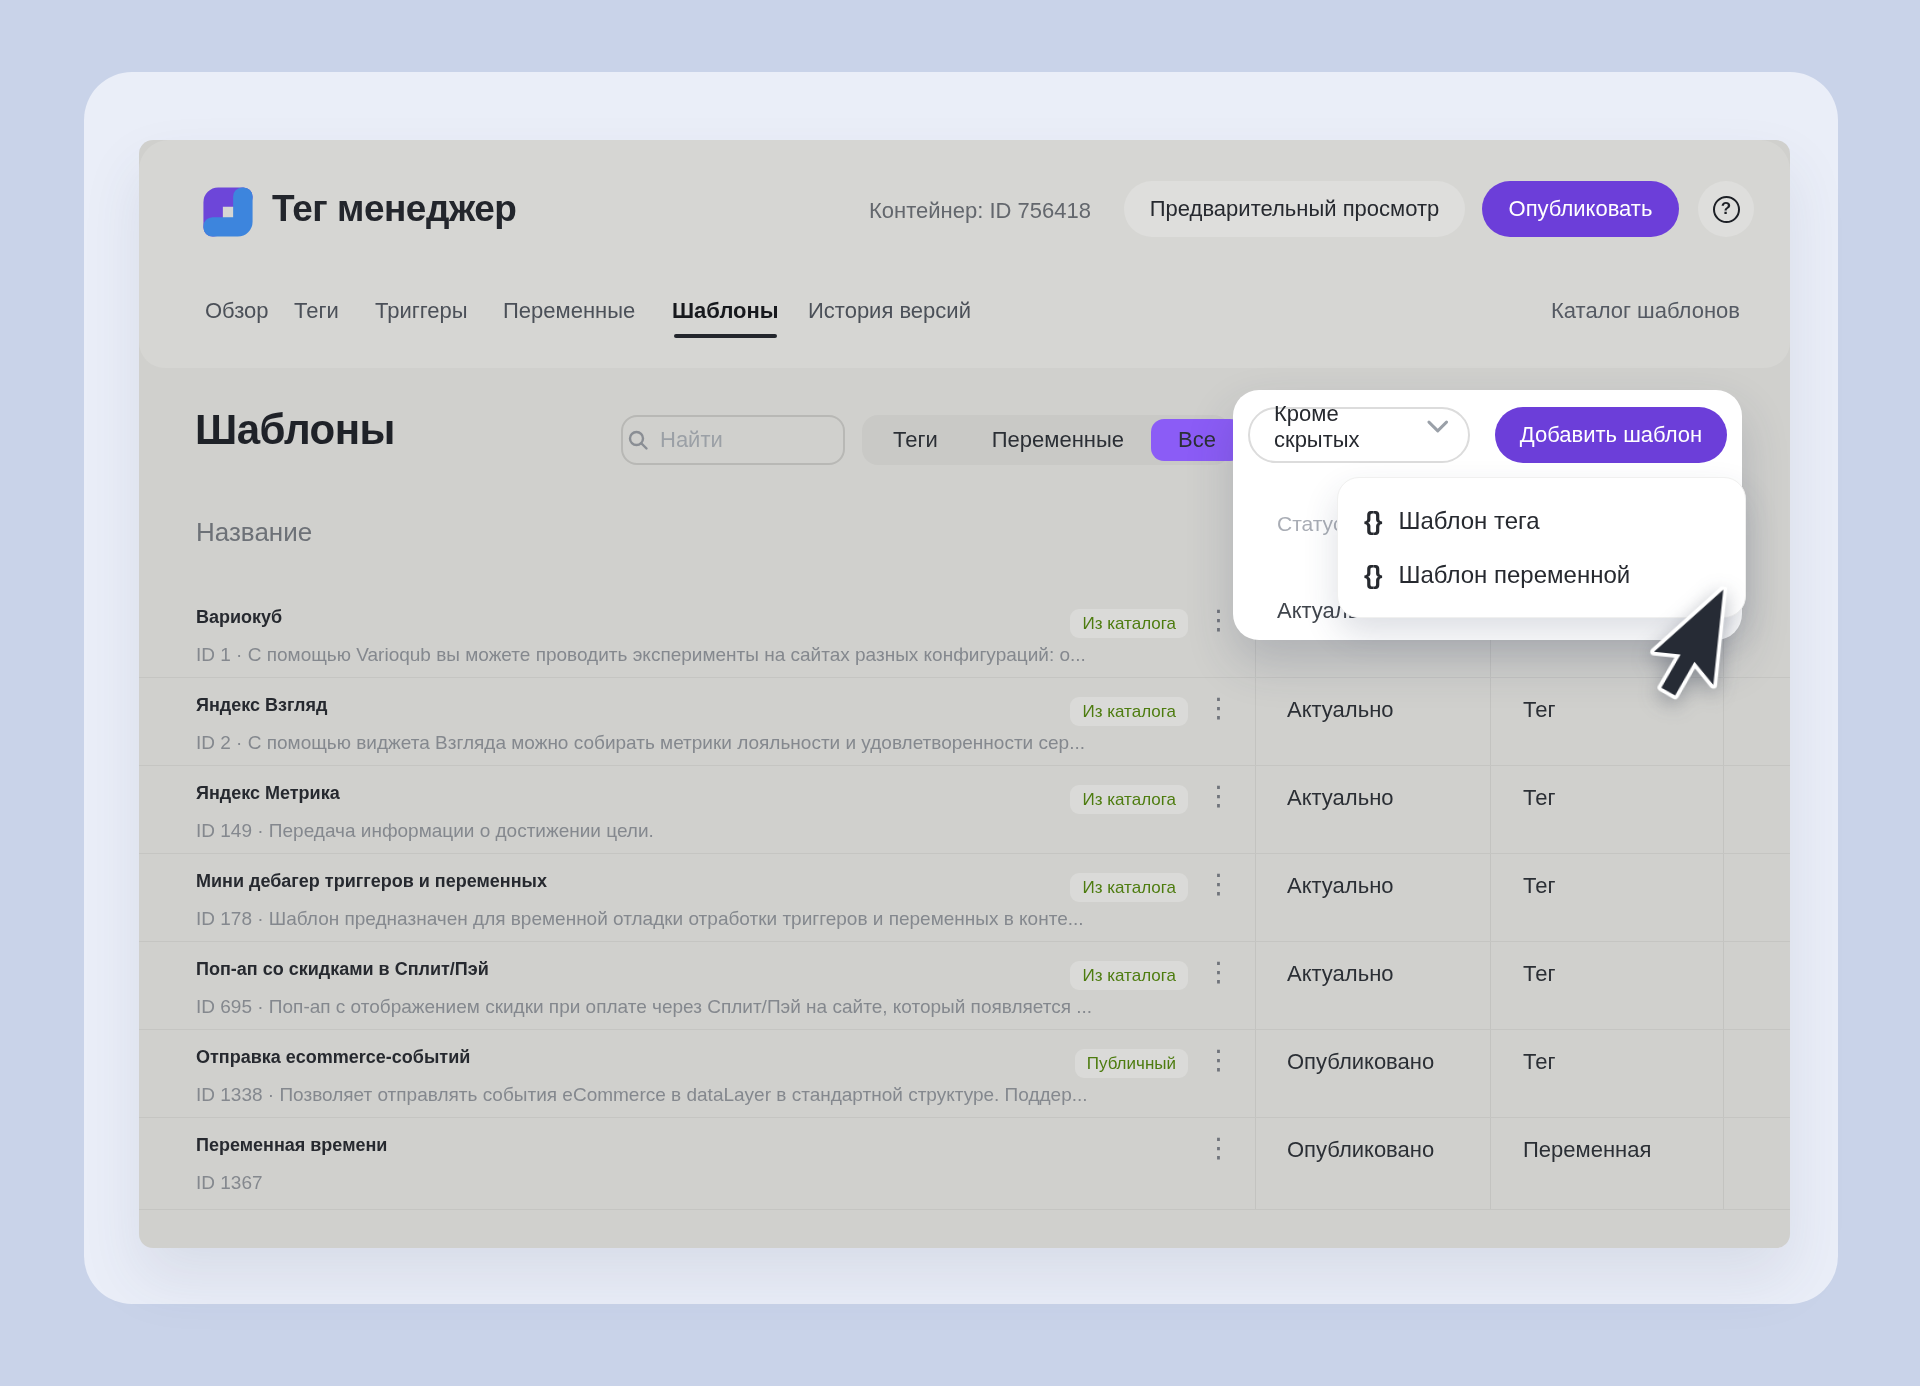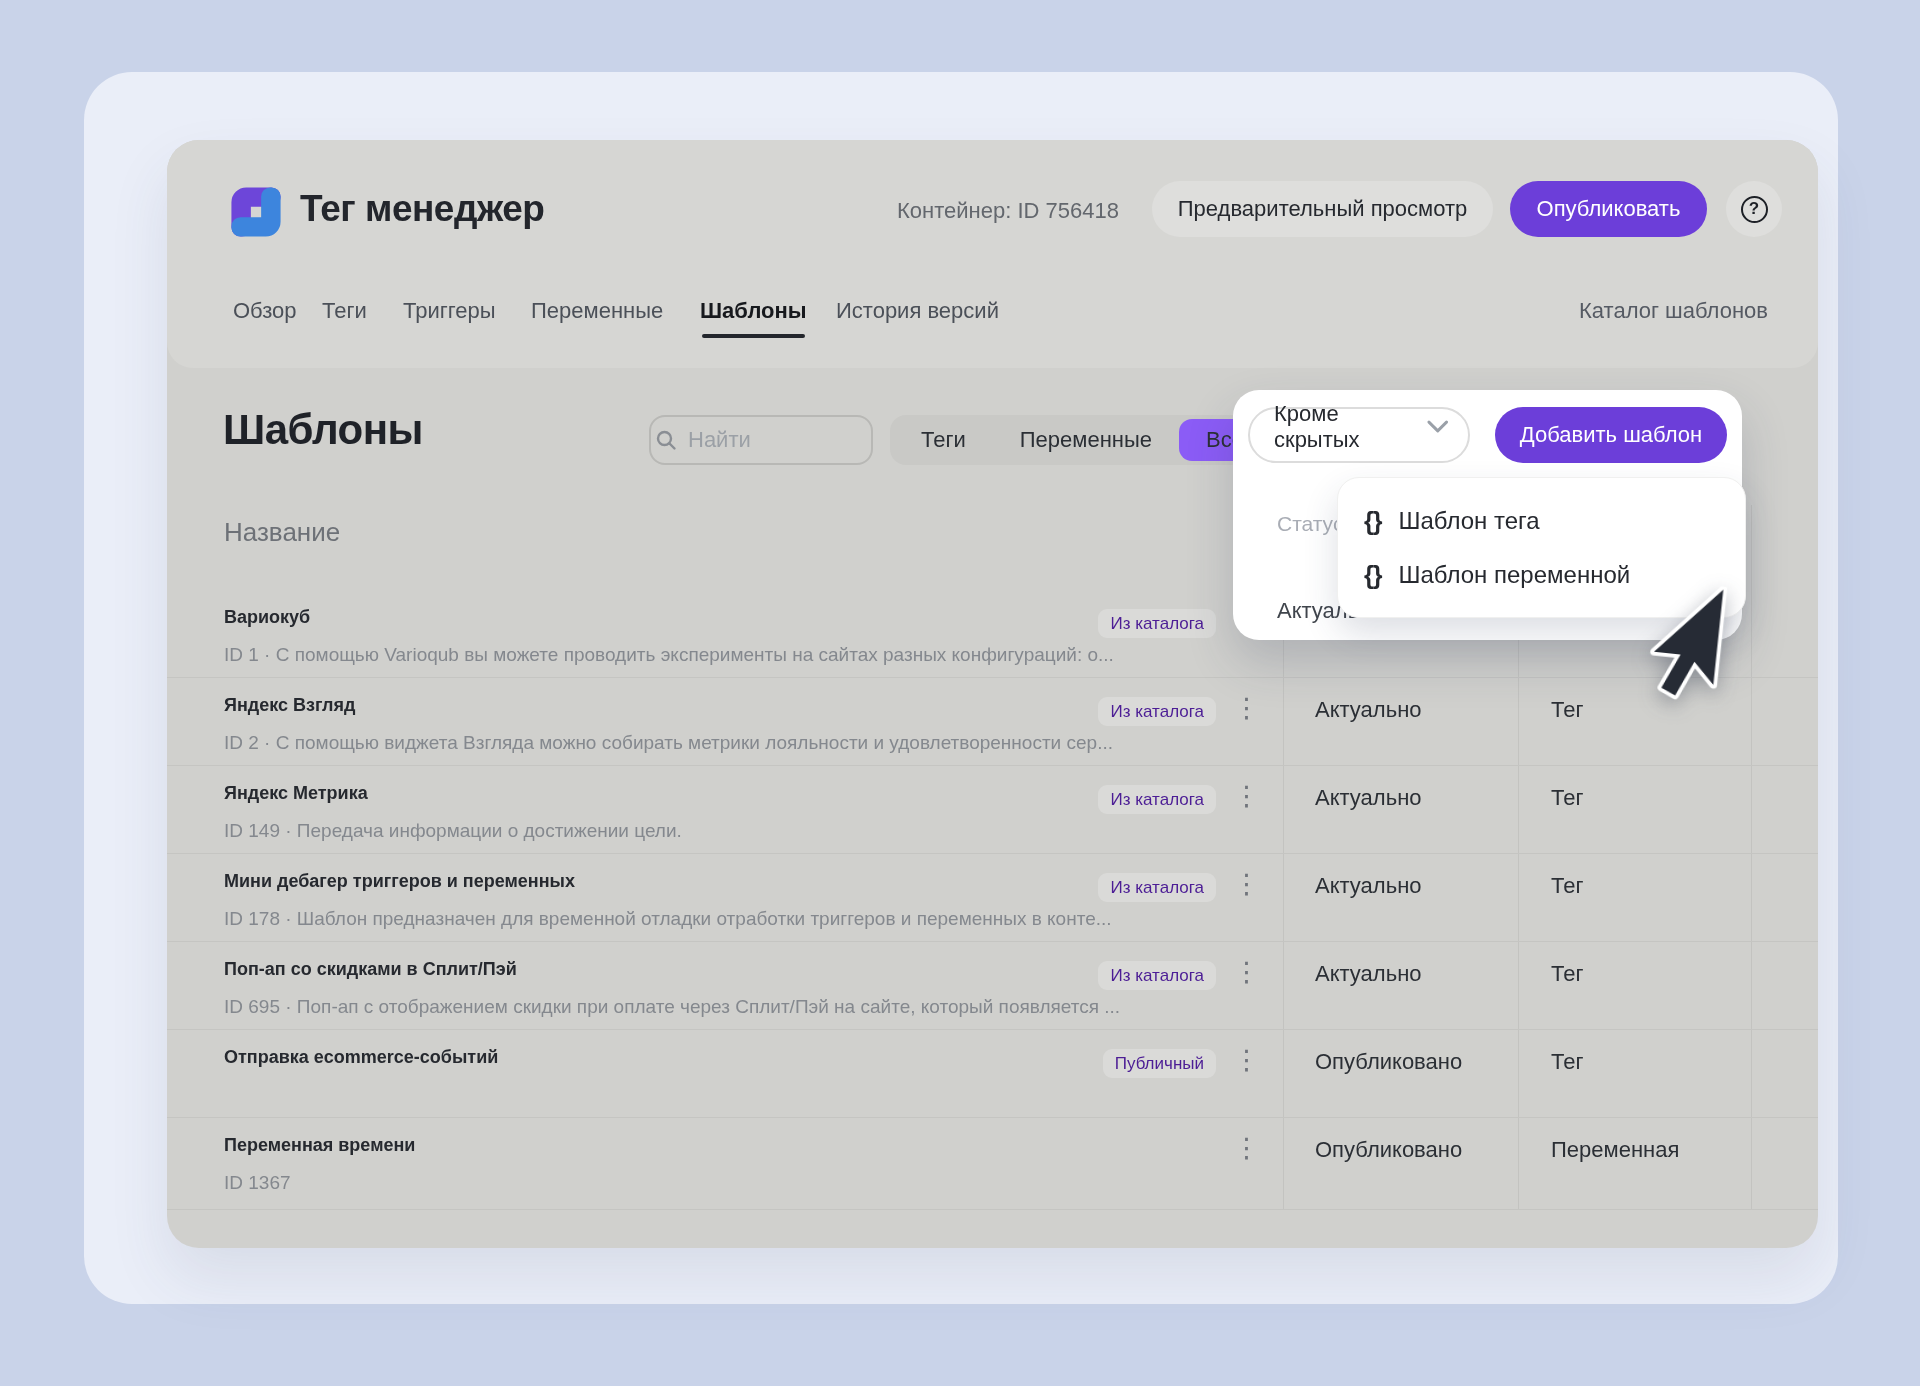--- a/index.html
+++ b/index.html
@@ -1,21 +1,21 @@
 <!DOCTYPE html>
 <html><head>
 <meta charset="utf-8">
 <style>
   html,body{margin:0;padding:0;background:#c9d3e9;}
   *{box-sizing:border-box;font-family:"Liberation Sans","DejaVu Sans",sans-serif;}
   .stage{position:relative;width:1920px;height:1386px;background:#c9d3e9;overflow:hidden;}
   .abs{position:absolute;}
   .card{left:84px;top:72px;width:1754px;height:1232px;border-radius:48px;background:#eaeef8;}
-  .window{left:139px;top:140px;width:1651px;height:1108px;border-radius:32px;background:#d0d0cd;
-          box-shadow:0 30px 60px rgba(60,70,100,.10);overflow:hidden;margin-left:28px;}
+  .window{left:139px;top:140px;width:1651px;height:1108px;border-radius:14px;background:#d0d0cd;
+          box-shadow:0 30px 60px rgba(60,70,100,.10);overflow:hidden;}
   .strip{left:0;top:0;width:1651px;height:228px;background:#d6d6d3;border-radius:30px 30px 26px 26px;}
 
   
   .logo{left:61px;top:44px;width:56px;height:56px;}
   .app-title{left:133px;top:48px;font-size:37px;font-weight:700;color:#23262c;letter-spacing:-.5px;}
   .container-id{left:730px;top:58px;font-size:22px;color:#63676d;}
   .pill{display:flex;align-items:center;justify-content:center;border-radius:28px;font-size:22px;color:#26292f;}
   .btn-preview{left:985px;top:41px;width:341px;height:56px;background:#dededc;}
   .btn-publish{left:1343px;top:41px;width:197px;height:56px;background:#6c3ed9;color:#fff;}
   .btn-help{left:1559px;top:41px;width:56px;height:56px;background:#dededc;border-radius:50%;}
@@ -37,21 +37,21 @@
   .seg-item{font-size:22px;color:#2b2f35;padding:0 27px;height:42px;display:flex;align-items:center;border-radius:13px;white-space:nowrap;}
   .seg-item.active{background:#8b5cf6;}
 
   
   .vline{width:1px;background:#c3c3c0;top:365px;height:705px;}
   .th{top:377px;font-size:26px;color:#6d7177;}
   .row{left:0;width:1651px;height:88px;border-bottom:1px solid #c5c5c2;}
   .rname{left:57px;top:17px;font-size:18px;font-weight:700;color:#26292f;}
   .rdesc{left:57px;top:54px;font-size:19px;color:#84888e;}
   .rbadge{right:602px;top:19px;height:29px;background:#dadad8;border-radius:9px;display:flex;align-items:center;
-          padding:0 12px;font-size:17px;font-weight:500;color:#4c1d95;}
+          padding:0 12px;font-size:17px;font-weight:500;color:#4d7c0f;}
   .rbadge:empty{display:none;}
   .rkebab{left:1066px;top:14px;font-size:27px;color:#70747b;letter-spacing:0;line-height:1.2;}
   .rstatus{left:1148px;top:19px;font-size:22px;color:#2b2f35;}
   .rtype{left:1384px;top:19px;font-size:22px;color:#2b2f35;}
 
   
   .panel{left:1233px;top:390px;width:509px;height:250px;background:#fff;border-radius:26px;
          box-shadow:0 22px 48px rgba(45,55,85,.20);z-index:5;}
   .filter{left:15px;top:17px;width:222px;height:56px;border:2px solid #dcdcdc;border-radius:28px;
           display:flex;align-items:center;justify-content:space-between;padding:0 20px 17px 24px;font-size:22px;color:#26292f;background:#fff;}
@@ -150,20 +150,21 @@
     <div class="abs row" style="top:802px">
       <div class="abs rname">Поп-ап со скидками в Сплит/Пэй</div>
       <div class="abs rdesc">ID 695 · Поп-ап с отображением скидки при оплате через Сплит/Пэй на сайте, который появляется ...</div>
       <div class="abs rbadge">Из каталога</div>
       <div class="abs rkebab">⋮</div>
       <div class="abs rstatus">Актуально</div>
       <div class="abs rtype">Тег</div>
     </div>
     <div class="abs row" style="top:890px">
       <div class="abs rname">Отправка ecommerce-событий</div>
+      <div class="abs rdesc">ID 1338 · Позволяет отправлять события eCommerce в dataLayer в стандартной структуре. Поддер...</div>
       <div class="abs rbadge">Публичный</div>
       <div class="abs rkebab">⋮</div>
       <div class="abs rstatus">Опубликовано</div>
       <div class="abs rtype">Тег</div>
     </div>
     <div class="abs row" style="top:978px;height:92px">
       <div class="abs rname">Переменная времени</div>
       <div class="abs rdesc">ID 1367</div>
 
       <div class="abs rkebab">⋮</div>

